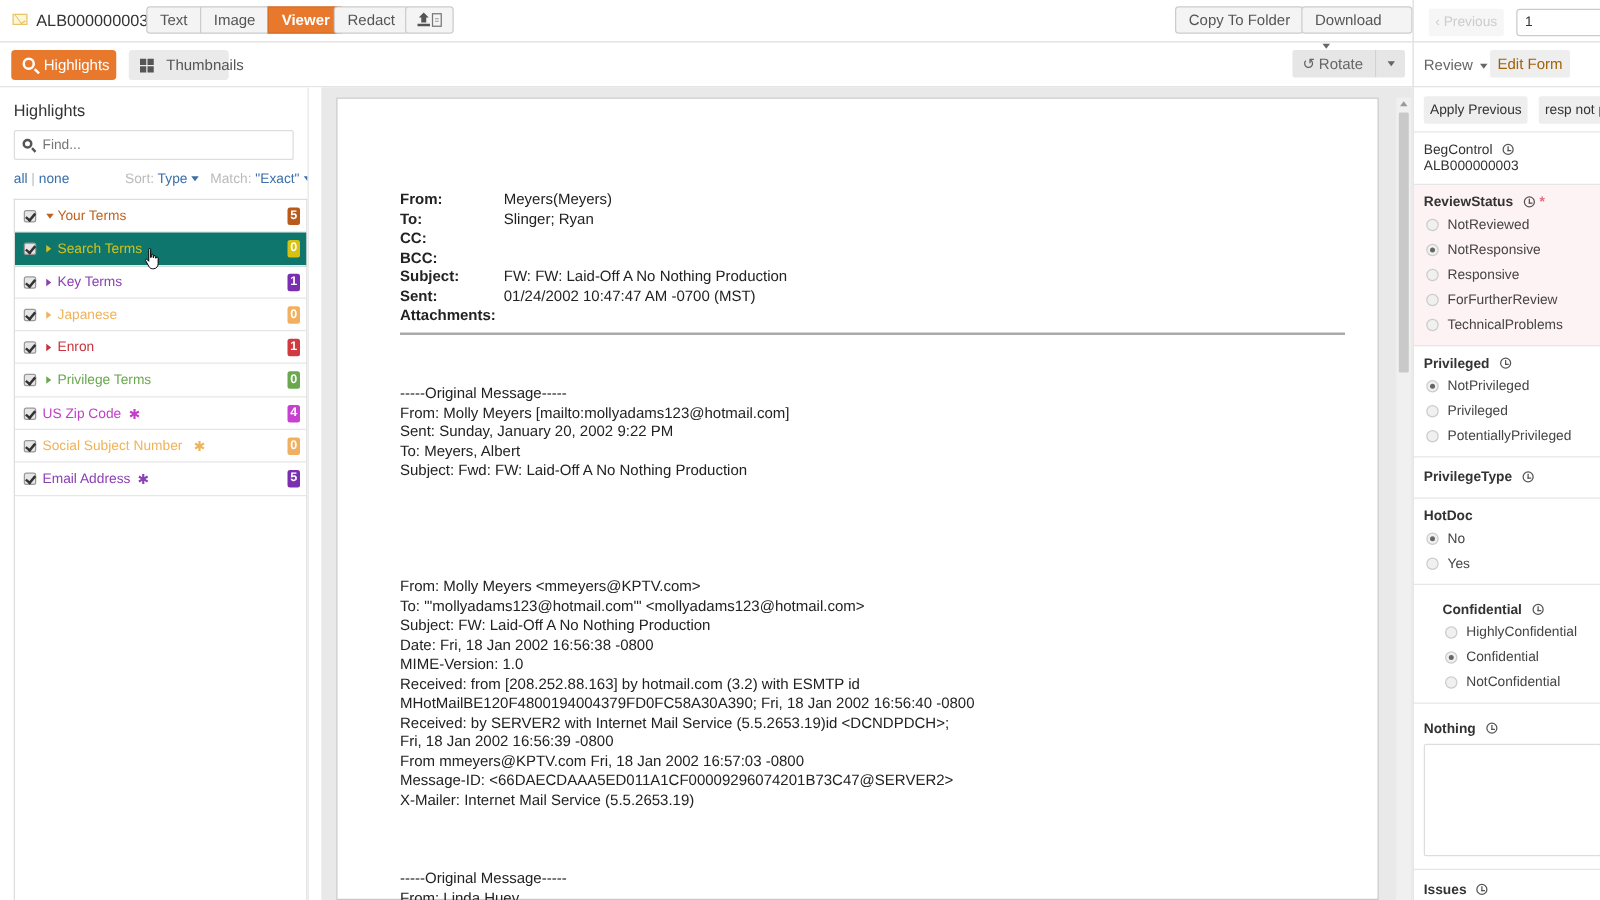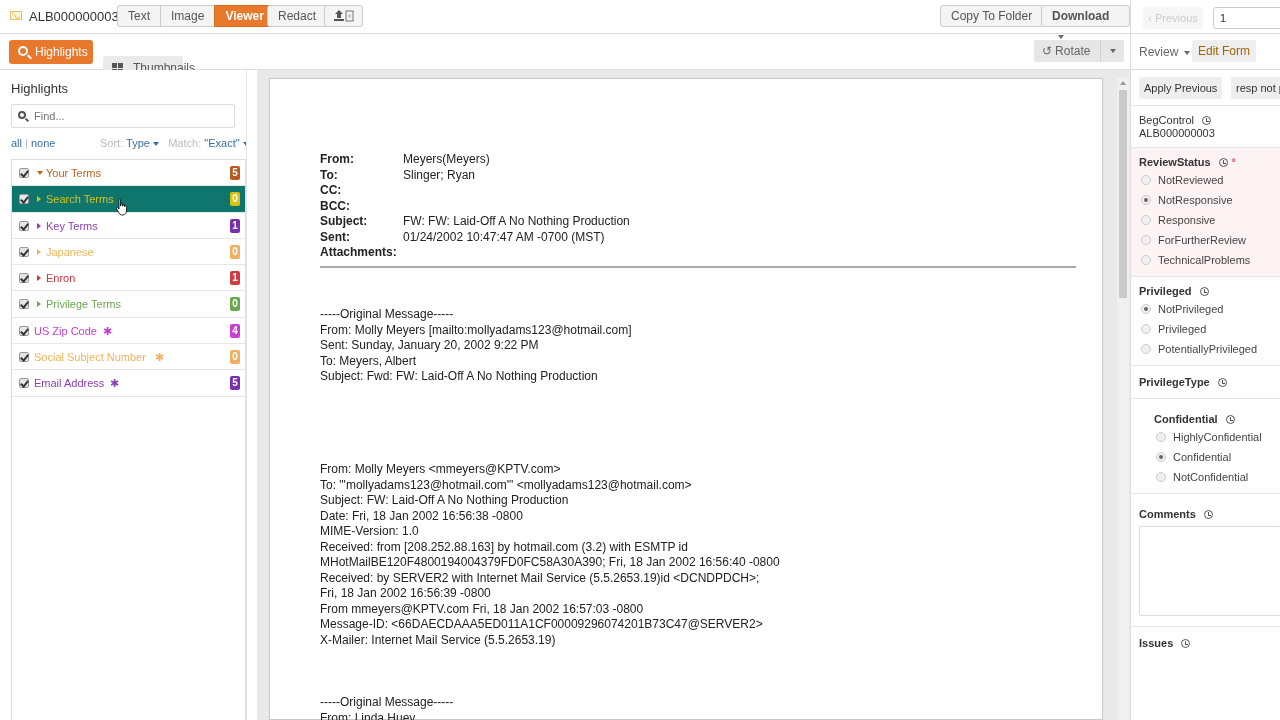--- a/index.html
+++ b/index.html
@@ -19,21 +19,21 @@
 
     .rightbar-top { position: absolute; left: 1130px; top: 0; width: 150px; height: 34px; border-bottom: 1px solid #ddd; border-left: 1px solid #ddd; }
     .prev-btn { position: absolute; left: 12px; top: 7px; width: 60px; height: 22px; background: #f6f6f6; color: #ccc; font-size: 11px; line-height: 22px; text-align: center; border-radius: 2px; }
     .page-input { position: absolute; left: 82px; top: 7px; width: 70px; height: 22px; border: 1px solid #ccc; border-radius: 3px; font-size: 11px; padding-left: 6px; line-height: 20px; background: #fff; }
 
     
     .subbar { position: absolute; left: 0; top: 34px; width: 1130px; height: 36px; border-bottom: 1px solid #ddd; }
     .hl-btn { position: absolute; left: 9px; top: 6px; width: 84px; height: 24px; background: #e8782b; border-radius: 3px; color: #fff; font-size: 12px; line-height: 24px; padding-left: 26px; }
     .hl-btn .mag { position: absolute; left: 9px; top: 6px; width: 10px; height: 10px; border: 2px solid #fff; border-radius: 50%; }
     .hl-btn .mag::after { content: ""; position: absolute; left: 7px; top: 8px; width: 5px; height: 2px; background: #fff; transform: rotate(45deg); }
-    .th-btn { position: absolute; left: 103px; top: 22px; width: 80px; height: 24px; background: #eaeaea; border-radius: 3px; color: #555; font-size: 12px; line-height: 24px; padding-left: 30px; }
+    .th-btn { position: absolute; left: 103px; top: 6px; width: 80px; height: 24px; background: #eaeaea; border-radius: 3px; color: #555; font-size: 12px; line-height: 24px; padding-left: 30px; }
     .th-btn .grid { position: absolute; left: 9px; top: 7px; width: 11px; height: 11px; }
     .th-btn .grid i { position: absolute; width: 5px; height: 5px; background: #555; }
     .rotate-grp { position: absolute; left: 1034px; top: 6px; display: flex; }
     .rotate-btn { height: 22px; background: #e6e6e6; color: #666; font-size: 12px; line-height: 22px; padding: 0 10px 0 8px; border-radius: 2px 0 0 2px; }
     .rotate-caret { height: 22px; width: 24px; background: #e6e6e6; border-left: 1px solid #d2d2d2; border-radius: 0 2px 2px 0; position: relative; }
     .caret { display: inline-block; width: 0; height: 0; border-left: 3px solid transparent; border-right: 3px solid transparent; border-top: 4px solid #666; vertical-align: middle; }
     .rotate-caret .caret { position: absolute; left: 9px; top: 9px; }
 
     .rightbar-sub { position: absolute; left: 1130px; top: 34px; width: 150px; height: 36px; border-bottom: 1px solid #ddd; border-left: 1px solid #ddd; }
     .review-dd { position: absolute; left: 8px; top: 11px; color: #666; font-size: 12px; }
@@ -108,21 +108,21 @@
   </div>
   <span class="btn" style="position:absolute;left:267px;top:5px;">Redact</span>
   <span class="btn" style="position:absolute;left:324px;top:5px;width:39px;padding:0;">
     <svg width="37" height="20" viewBox="0 0 37 20">
       <path d="M9 13h10v2H9z M12 12V8h-2l4-4 4 4h-2v4z" fill="#555"></path>
       <rect x="21" y="5" width="7" height="10" fill="none" stroke="#777" stroke-width="1"></rect>
       <path d="M23 9h3M23 11h3" stroke="#999" stroke-width="0.8"></path>
     </svg>
   </span>
   <span class="btn" style="position:absolute;left:940px;top:5px;">Copy To Folder</span>
-  <span class="btn" style="position:absolute;left:1041px;top:5px;font-weight:bold;">
+  <span class="btn" style="position:absolute;left:1041px;top:5px;">
     <span>Download</span>
     <span class="caret" style="margin-left:6px;"></span>
   </span>
 </div>
 <div class="rightbar-top">
   <span class="prev-btn">‹ Previous</span>
   <span class="page-input">1</span>
 </div>
 
 <div class="subbar">
@@ -327,37 +327,50 @@
         </div>
         <div class="radio">
           <span class="r"></span>
           <span>PotentiallyPrivileged</span>
         </div>
       </div>
   </div>
   <div class="fsec" style="padding-top:10px;padding-bottom:10px;">
     <div class="flabel"><span>PrivilegeType</span><span class="clock"></span></div>
   </div>
+  <div class="fsec">
+    <div class="flabel"><span>HotDoc</span></div>
+    <div id="hd-opts" style="margin-top:2px;">
+        <div class="radio">
+          <span class="r on"></span>
+          <span>No</span>
+        </div>
+        <div class="radio">
+          <span class="r"></span>
+          <span>Yes</span>
+        </div>
+      </div>
+  </div>
   <div class="fsec" style="padding-top:14px;padding-left:23px;">
     <div class="flabel"><span>Confidential</span><span class="clock"></span></div>
     <div id="cf-opts" style="margin-top:2px;">
         <div class="radio">
           <span class="r"></span>
           <span>HighlyConfidential</span>
         </div>
         <div class="radio">
           <span class="r on"></span>
           <span>Confidential</span>
         </div>
         <div class="radio">
           <span class="r"></span>
           <span>NotConfidential</span>
         </div>
       </div>
   </div>
   <div class="fsec" style="padding-top:14px;padding-bottom:10px;">
-    <div class="flabel"><span>Comments</span><span class="clock"></span></div>
+    <div class="flabel"><span>Nothing</span><span class="clock"></span></div>
     <div class="comments-box"></div>
   </div>
   <div class="fsec" style="padding-top:10px;border-bottom:none;">
     <div class="flabel"><span>Issues</span><span class="clock"></span></div>
   </div>
 </div>
 
 </body></html>

